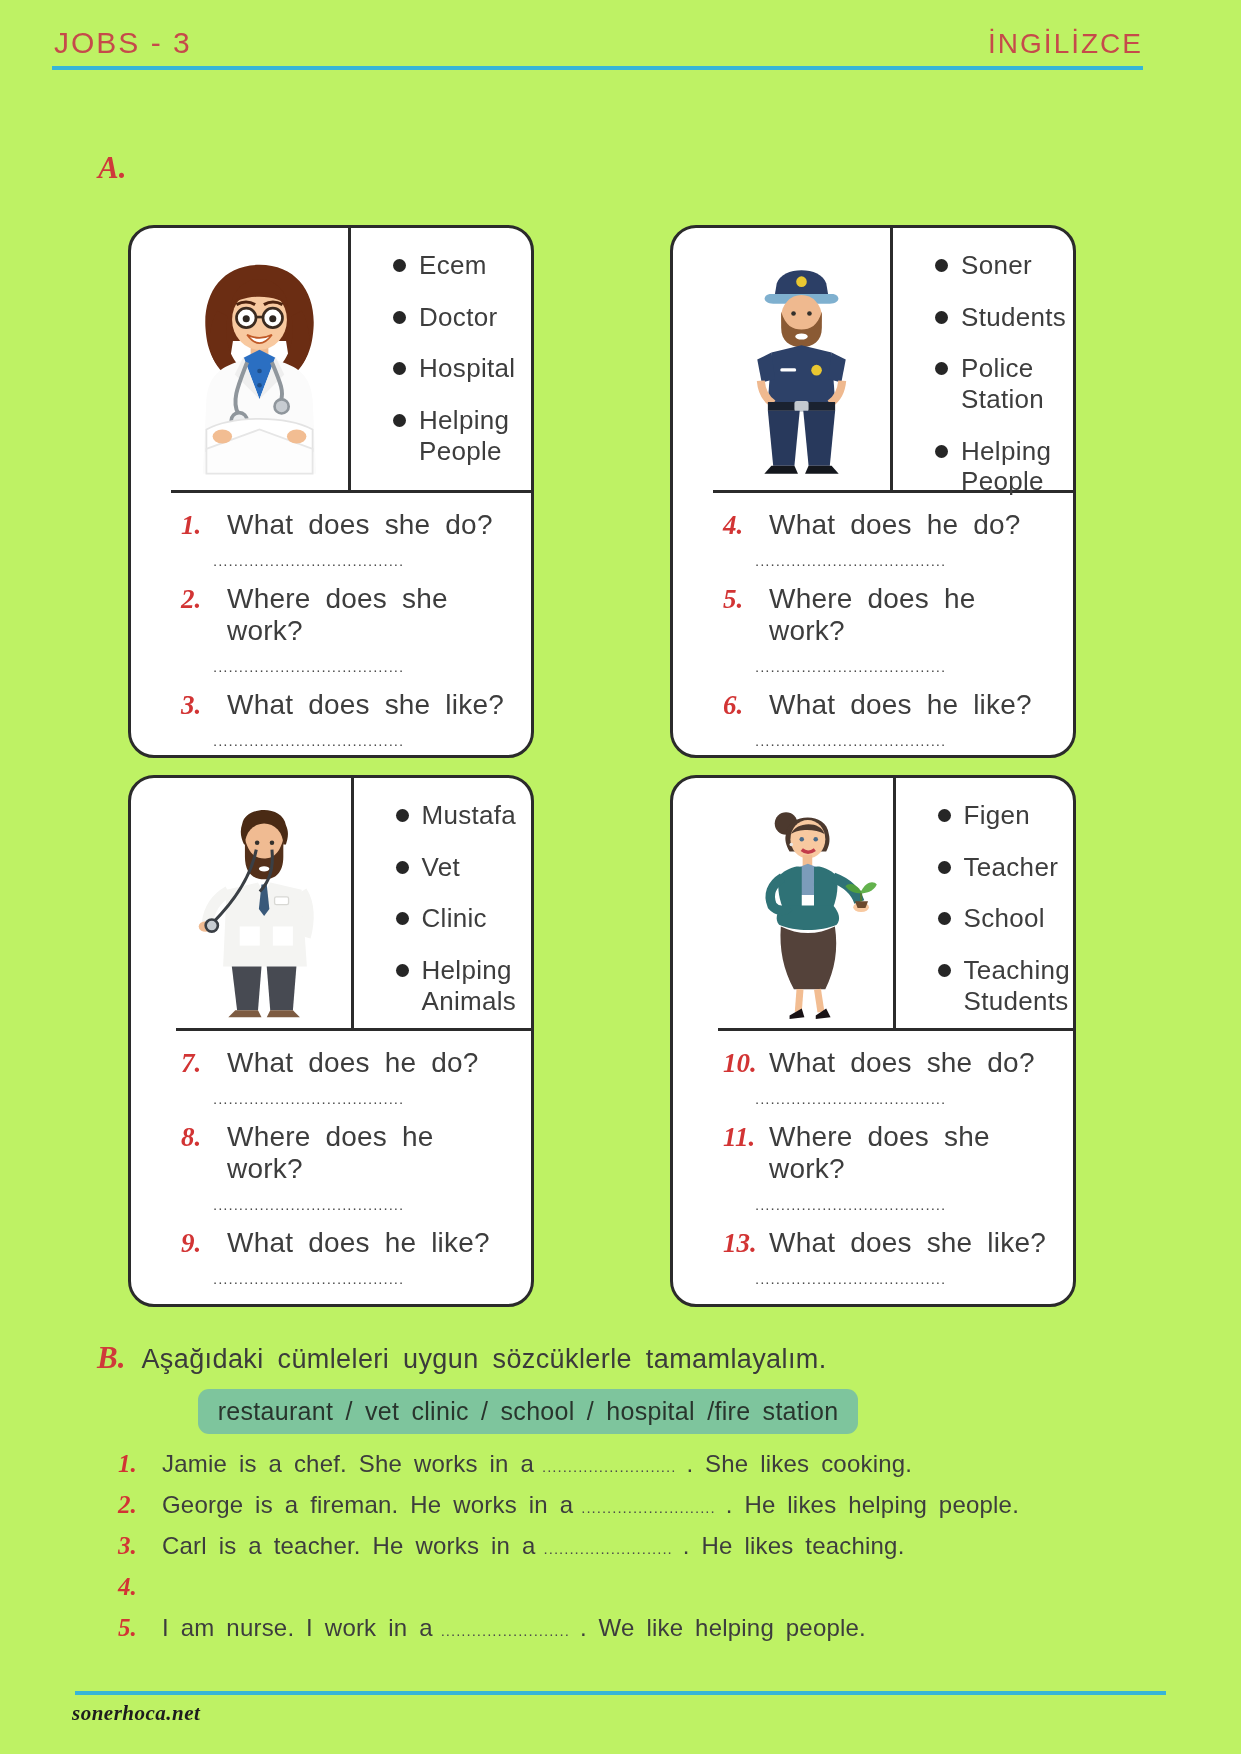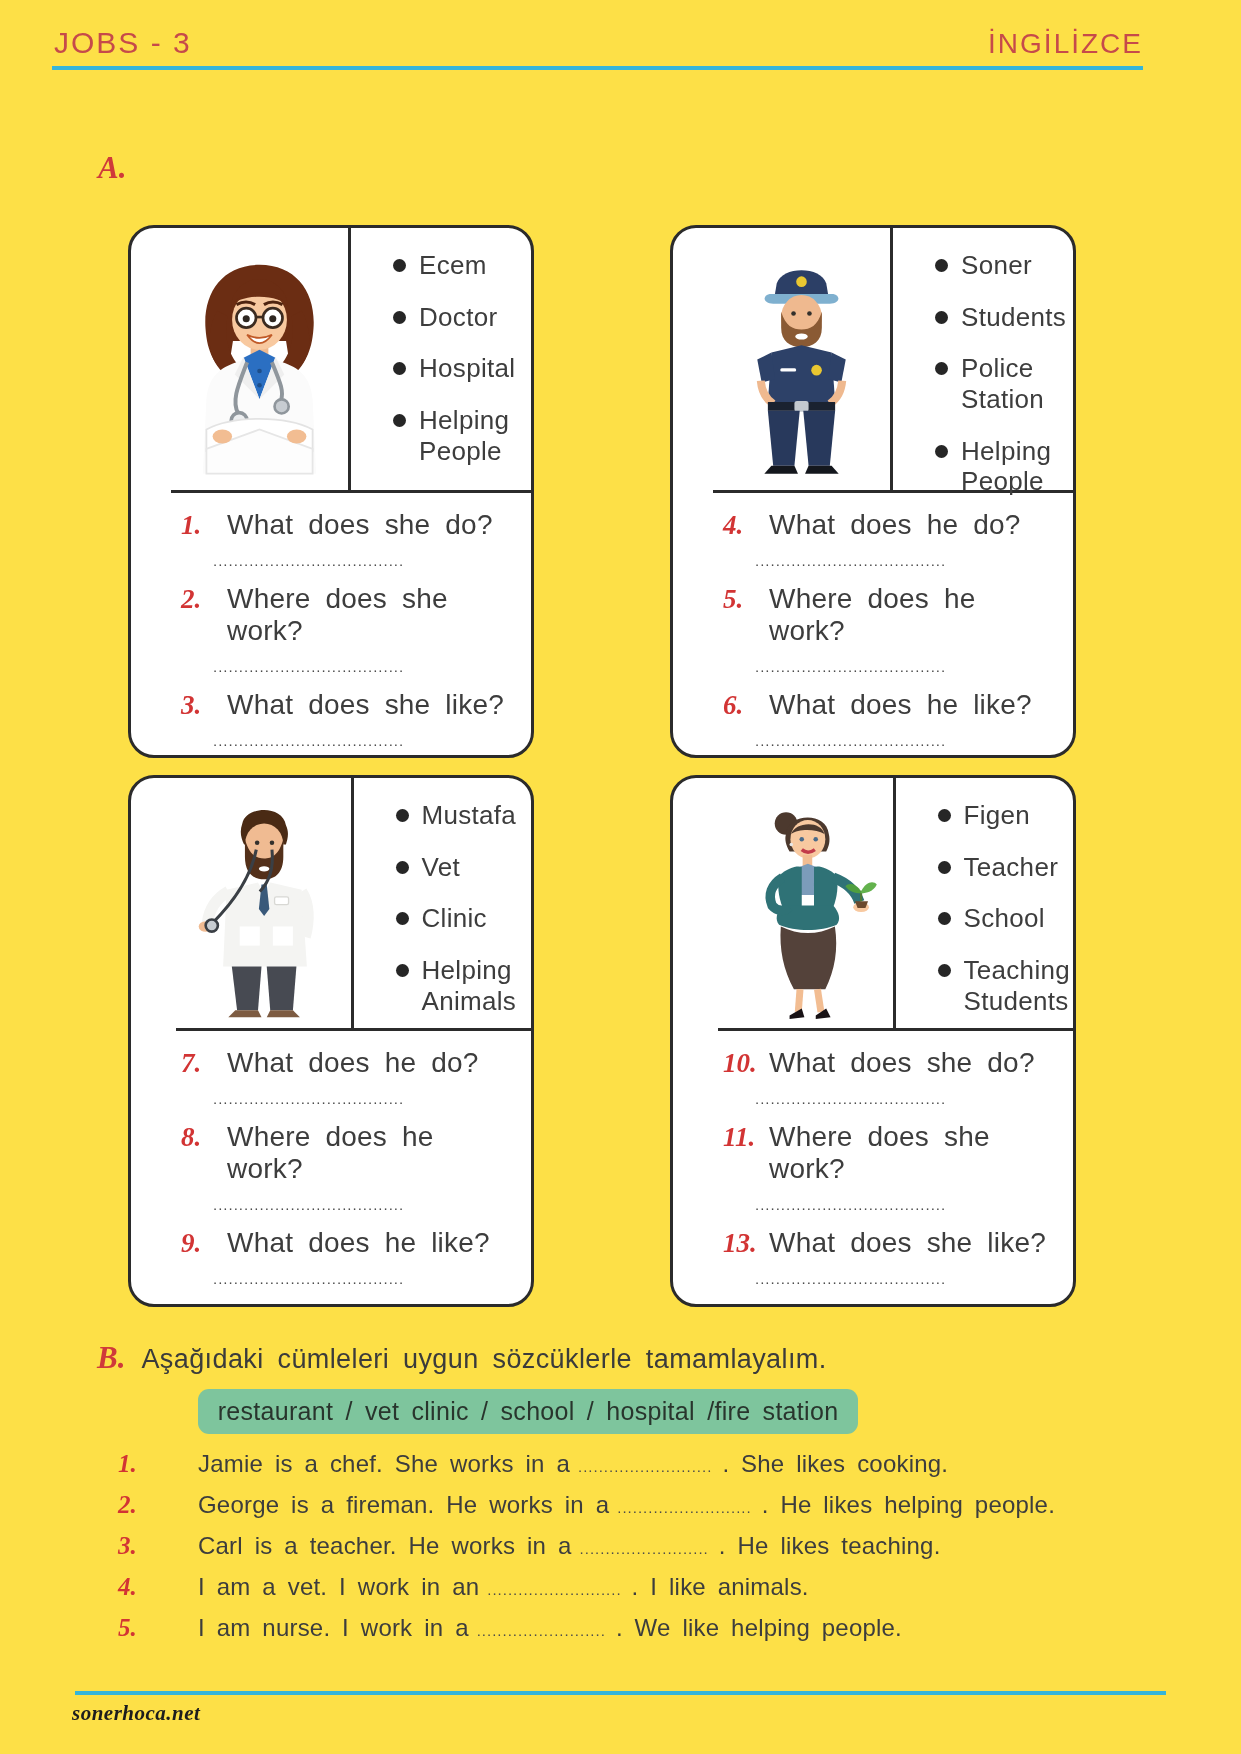--- a/index.html
+++ b/index.html
@@ -1,16 +1,16 @@
 <!DOCTYPE html>
 <html><head>
 <meta charset="utf-8">
 <style>
   html,body{margin:0;padding:0;background:#ffffff;}
-  .page{position:relative;width:1241px;height:1754px;background:#fde047;margin:0 auto;overflow:hidden;
+  .page{position:relative;width:1241px;height:1754px;background:#bef264;margin:0 auto;overflow:hidden;
         font-family:"Liberation Sans",sans-serif;color:#3d3d3d;}
   
   .h-left{position:absolute;left:54px;top:26px;font-size:30px;letter-spacing:2px;color:#c64a4a;}
   .h-right{position:absolute;right:98px;top:28px;font-size:28px;letter-spacing:2px;color:#c64a4a;}
   .h-line{position:absolute;left:52px;top:66px;width:1091px;height:4px;background:#36b5d8;}
   
   .sec-head{position:absolute;display:flex;align-items:baseline;gap:16px;}
   .sec-label{font-family:"Liberation Serif",serif;font-style:italic;font-weight:bold;
              color:#cf3a3a;font-size:31px;}
   .sec-title{font-size:27px;letter-spacing:0.4px;word-spacing:6px;color:#3b3b3b;}
@@ -37,21 +37,21 @@
   .dots{font-size:15px;letter-spacing:1px;color:#4b4b4b;line-height:10px;}
   .q-dots{margin:15px 0 17px 32px;}
   
   .word-bank{position:absolute;left:198px;top:1389px;width:660px;height:45px;border-radius:11px;
              background:#7ec59d;display:flex;align-items:center;justify-content:center;
              font-size:25px;color:#29352d;word-spacing:5px;letter-spacing:0.3px;}
   .sentences{position:absolute;left:118px;top:1450px;width:1020px;}
   .s-row{display:flex;align-items:baseline;margin-bottom:13px;}
   .s-num{font-family:"Liberation Serif",serif;font-style:italic;font-weight:bold;
          color:#d23434;font-size:25px;min-width:44px;}
-  .s-text{font-size:24px;word-spacing:5px;letter-spacing:0.2px;margin-left:36px;}
+  .s-text{font-size:24px;word-spacing:5px;letter-spacing:0.2px;}
   .s-text .dots{margin:0 8px;}
   .s-after{margin-left:2px;}
   
   .f-line{position:absolute;left:75px;top:1691px;width:1091px;height:4px;background:#36b5d8;}
   .f-site{position:absolute;left:72px;top:1701px;font-family:"Liberation Serif",serif;
           font-style:italic;font-weight:bold;font-size:21px;color:#1d1d1d;letter-spacing:0.5px;}
 </style>
 </head>
 <body>
 
@@ -381,21 +381,20 @@
     <div class="s-row">
       <span class="s-num">2.</span>
       <span class="s-text"><span>George is a fireman. He works in a</span><span class="dots">..........................</span><span class="s-after">. He likes helping people.</span></span>
     </div>
     <div class="s-row">
       <span class="s-num">3.</span>
       <span class="s-text"><span>Carl is a teacher. He works in a</span><span class="dots">.........................</span><span class="s-after">. He likes teaching.</span></span>
     </div>
     <div class="s-row">
       <span class="s-num">4.</span>
-      <span class="s-text"><span>I am a vet. I work in an</span><span class="dots">..........................</span><span class="s-after">. I like animals.</span></span>
     </div>
     <div class="s-row">
       <span class="s-num">5.</span>
       <span class="s-text"><span>I am nurse. I work in a</span><span class="dots">.........................</span><span class="s-after">. We like helping people.</span></span>
     </div>
   </div>
 
   <div class="f-line"></div>
   <div class="f-site">sonerhoca.net</div>
 

